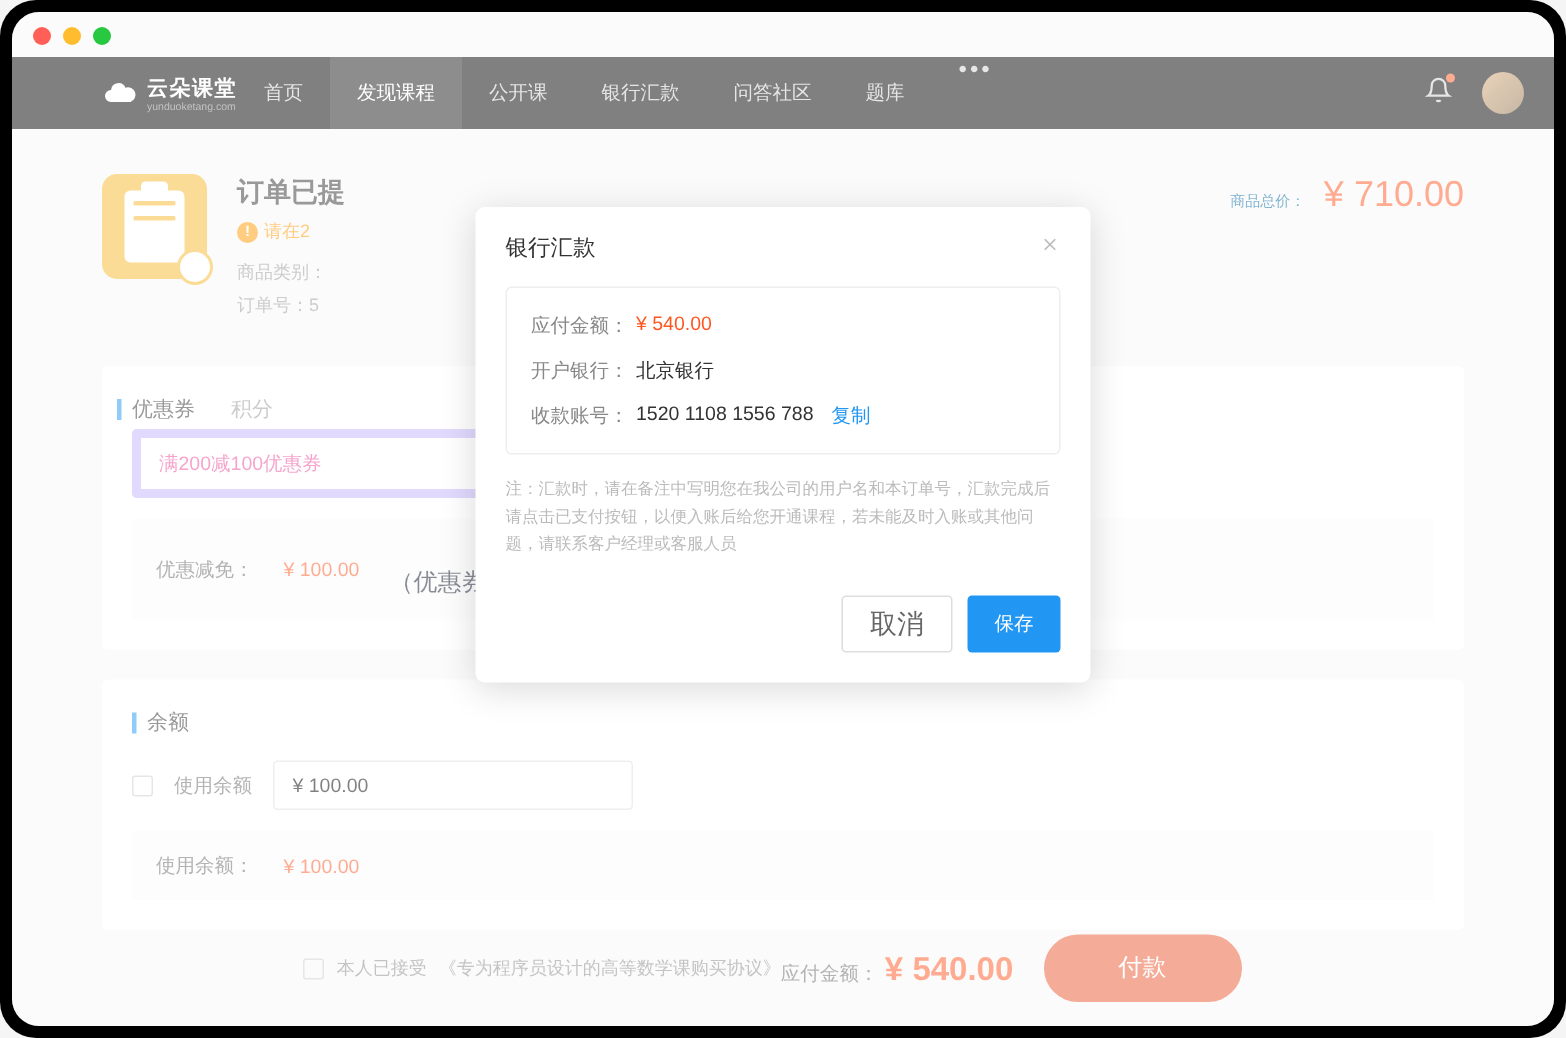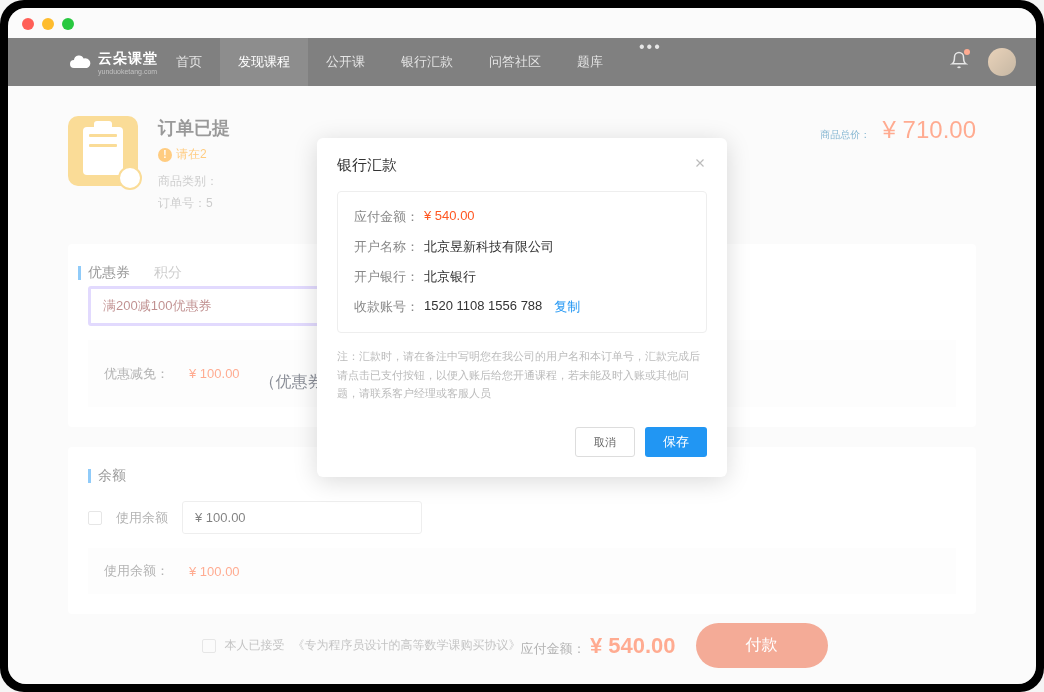--- a/index.html
+++ b/index.html
@@ -45,21 +45,21 @@
     .order-total-value { color: #ff5722; font-size: 24px; font-weight: 500; margin-left: 8px; }
     
     .section { background: #fff; border-radius: 4px; padding: 20px; margin-bottom: 20px; }
     .section-tabs { display: flex; gap: 24px; }
     .section-tab { font-size: 14px; color: #999; padding-bottom: 4px; cursor: pointer; }
     .section-tab.active { color: #333; font-weight: 500; position: relative; }
     .section-tab.active::before { content: ''; position: absolute; left: -10px; top: 2px; width: 3px; height: 14px; background: #2196f3; }
     .section-title { font-size: 14px; color: #333; font-weight: 500; position: relative; padding-left: 10px; margin-bottom: 16px; }
     .section-title::before { content: ''; position: absolute; left: 0; top: 2px; width: 3px; height: 14px; background: #2196f3; }
     
-    .coupon-select { border: 3px solid #c4b5fd; border-radius: 3px; padding: 8px 12px; font-size: 13px; color: #7f1d1d; width: 300px; }
+    .coupon-select { border: 6px solid #c4b5fd; border-radius: 3px; padding: 8px 12px; font-size: 13px; color: #ec4899; width: 300px; }
     
     .deduction-row { background: #fafafa; padding: 14px 16px; margin-top: 14px; font-size: 13px; display: flex; align-items: center; gap: 20px; }
     .deduction-label { color: #666; }
     .deduction-value { color: #ff5722; font-weight: 500; }
     .deduction-hint { color: #0f172a; font-size: 16px; margin-top: 18px; }
     
     .balance-row { display: flex; align-items: center; gap: 14px; }
     .checkbox { width: 14px; height: 14px; border: 1px solid #ccc; border-radius: 2px; }
     .balance-label { font-size: 13px; color: #666; }
     .balance-input { border: 1px solid #ddd; border-radius: 3px; padding: 8px 12px; font-size: 13px; width: 240px; }
@@ -80,21 +80,21 @@
     .modal-body { padding: 0 20px 20px; }
     .modal-info { border: 1px solid #eee; border-radius: 4px; padding: 16px; }
     .modal-row { display: flex; font-size: 13px; margin-bottom: 12px; }
     .modal-row:last-child { margin-bottom: 0; }
     .modal-label { color: #888; width: 70px; }
     .modal-value { color: #333; }
     .modal-amount { color: #ff5722; font-weight: 500; }
     .modal-copy { color: #2196f3; margin-left: 12px; cursor: pointer; }
     .modal-note { font-size: 11px; color: #bbb; line-height: 1.7; margin-top: 14px; }
     .modal-footer { padding: 4px 20px 20px; display: flex; justify-content: flex-end; gap: 10px; }
-    .btn-cancel { background: #fff; border: 1px solid #ddd; color: #666; padding: 6px 18px; border-radius: 3px; font-size: 11px; cursor: pointer; }
+    .btn-cancel { background: #fff; border: 1px solid #ddd; color: #666; padding: 6px 18px; border-radius: 3px; font-size: 18px; cursor: pointer; }
     .btn-save { background: #2196f3; border: none; color: #fff; padding: 6px 18px; border-radius: 3px; font-size: 13px; cursor: pointer; }
   </style>
 </head>
 <body>
 
 <div class="device-frame">
   <div class="traffic-lights">
     <div class="traffic-light tl-red"></div>
     <div class="traffic-light tl-yellow"></div>
     <div class="traffic-light tl-green"></div>
@@ -206,24 +206,20 @@
             <svg width="14" height="14" viewBox="0 0 24 24" fill="none" stroke="currentColor" stroke-width="2">
                 <path d="M18 6L6 18M6 6l12 12"></path>
               </svg>
           </button>
         </div>
         <div class="modal-body">
           <div class="modal-info">
             <div class="modal-row">
               <span class="modal-label">应付金额：</span>
               <span class="modal-value modal-amount">¥ 540.00</span>
-            </div>
-            <div class="modal-row">
-              <span class="modal-label">开户名称：</span>
-              <span class="modal-value">北京昱新科技有限公司</span>
             </div>
             <div class="modal-row">
               <span class="modal-label">开户银行：</span>
               <span class="modal-value">北京银行</span>
             </div>
             <div class="modal-row">
               <span class="modal-label">收款账号：</span>
               <span class="modal-value">1520 1108 1556 788</span>
               <span class="modal-copy">复制</span>
             </div>

